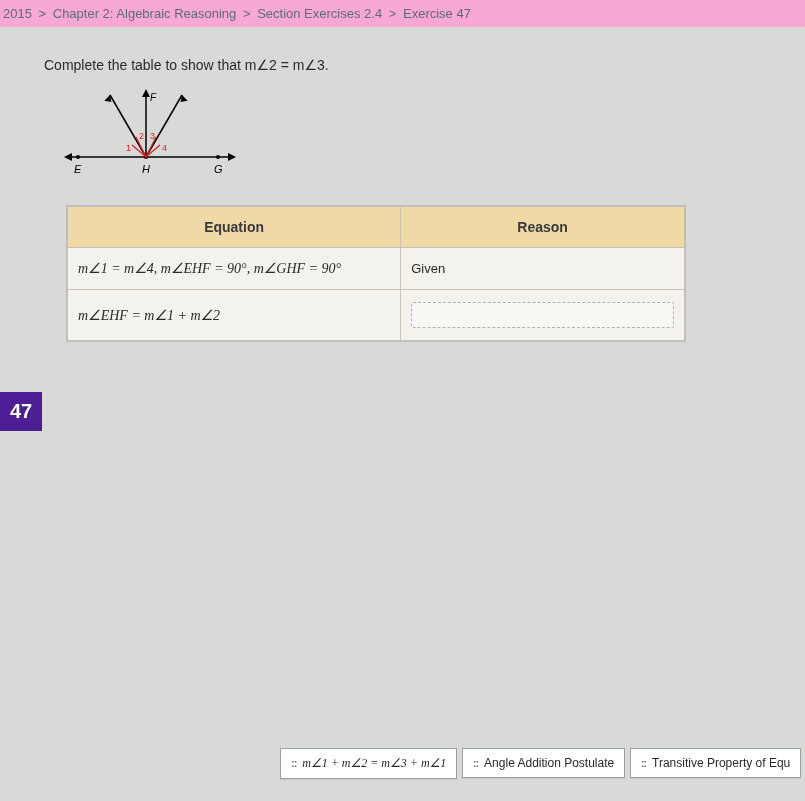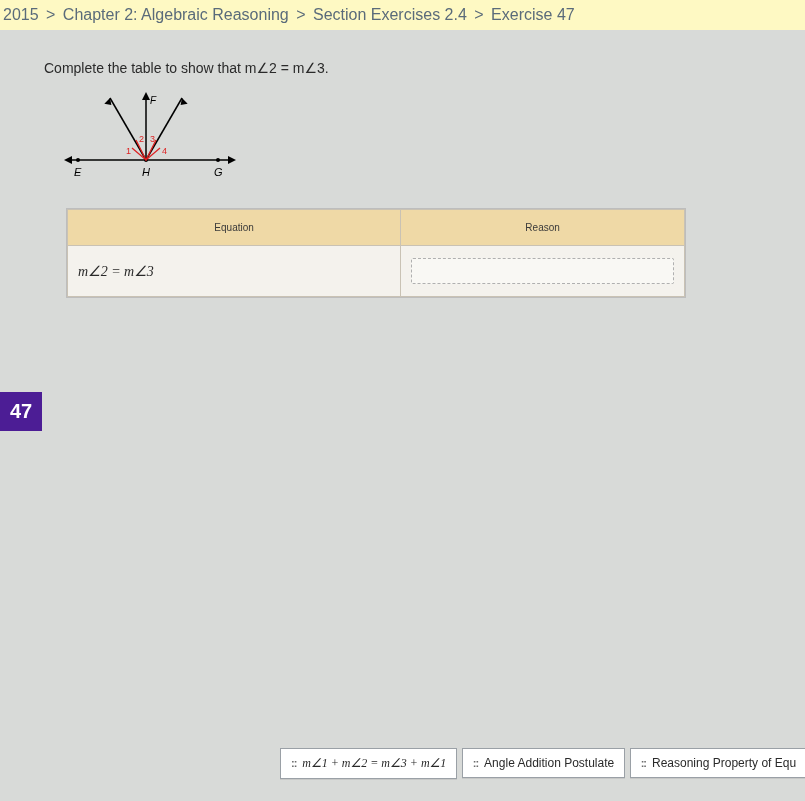--- a/index.html
+++ b/index.html
@@ -1,25 +1,25 @@
 <!DOCTYPE html>
 <html><head>
 <meta charset="utf-8">
 <style>
 *{box-sizing:border-box;margin:0;padding:0}
 body{font-family:Arial,Helvetica,sans-serif;background:#d8dad8;width:805px;height:801px;overflow:hidden;position:relative}
-.breadcrumb{font-size:16px;color:#5a6b7a;padding:6px 0 6px 0;background:#fef9c3}
+.breadcrumb{font-size:13px;color:#5a6b7a;padding:6px 0 6px 0;background:#f9a8d4}
 .breadcrumb span{padding:0 3px}
 .content{padding:30px 0 2px 44px}
 .instruction{font-size:14px;color:#2a2a2a;margin-bottom:14px}
 .diagram{margin:6px 0 24px 16px}
 .badge{position:absolute;left:0;top:392px;background:#4c1d95;color:#fff;font-size:20px;font-weight:bold;padding:8px 10px}
 .tablewrap{margin-left:22px;width:620px;border:1px solid #bdbdbd;background:#f4f2ed}
 .tablewrap table{width:100%;border-collapse:collapse}
-.tablewrap th{background:#efd9a6;color:#3a3a3a;font-weight:normal;font-size:10px;padding:12px 10px;border:1px solid #c9c2b4;text-align:center}
+.tablewrap th{background:#efd9a6;color:#3a3a3a;font-weight:bold;font-size:14px;padding:12px 10px;border:1px solid #c9c2b4;text-align:center}
 .tablewrap td{border:1px solid #c9c2b4;padding:12px 10px;font-size:14px;color:#2a2a2a;vertical-align:middle;font-family:Georgia,'Times New Roman',serif;font-style:italic}
 .tablewrap td.reason{font-family:Arial,Helvetica,sans-serif;font-style:normal;font-size:13px}
 .dropzone{display:block;min-height:26px;border:1px dashed #b0b0b0;background:#f9f8f4;border-radius:2px;width:100%}
 .eqcol{width:54%}
 .rcol{width:46%}
 .tiles{position:absolute;bottom:22px;left:280px;right:0;white-space:nowrap}
 .tile{display:inline-block;background:#fff;border:1px solid #9aa0a6;padding:7px 10px;font-size:12px;color:#2a2a2a;margin-right:0;box-shadow:0 1px 0 rgba(0,0,0,.08)}
 .tile .grip{color:#6b6b6b;font-weight:bold;margin-right:6px;font-size:11px;letter-spacing:-1px}
 .tile .eq{font-family:Georgia,'Times New Roman',serif;font-style:italic}
 </style>
@@ -66,29 +66,33 @@
   <div class="tablewrap">
     <table>
       <thead>
         <tr>
           <th class="eqcol">Equation</th>
           <th class="rcol">Reason</th>
         </tr>
       </thead>
       <tbody id="tbody">
           <tr>
-            <td class="eqcol">m∠2 = m∠3</td>
+            <td class="eqcol">m∠1 = m∠4, m∠EHF = 90°, m∠GHF = 90°</td>
+            <td class="rcol reason">Given</td>
+          </tr>
+          <tr>
+            <td class="eqcol">m∠EHF = m∠1 + m∠2</td>
             <td class="rcol reason">
               <span class="dropzone"></span>
             </td>
           </tr>
         </tbody>
     </table>
   </div>
 </div>
 
 <div class="badge">47</div>
 
 <div class="tiles">
   <span class="tile"><span class="grip">::</span><span class="eq">m∠1 + m∠2 = m∠3 + m∠1</span></span>
   <span class="tile"><span class="grip">::</span><span>Angle Addition Postulate</span></span>
-  <span class="tile"><span class="grip">::</span><span>Reasoning Property of Equ</span></span>
+  <span class="tile"><span class="grip">::</span><span>Transitive Property of Equ</span></span>
 </div>
 
 </body></html>

